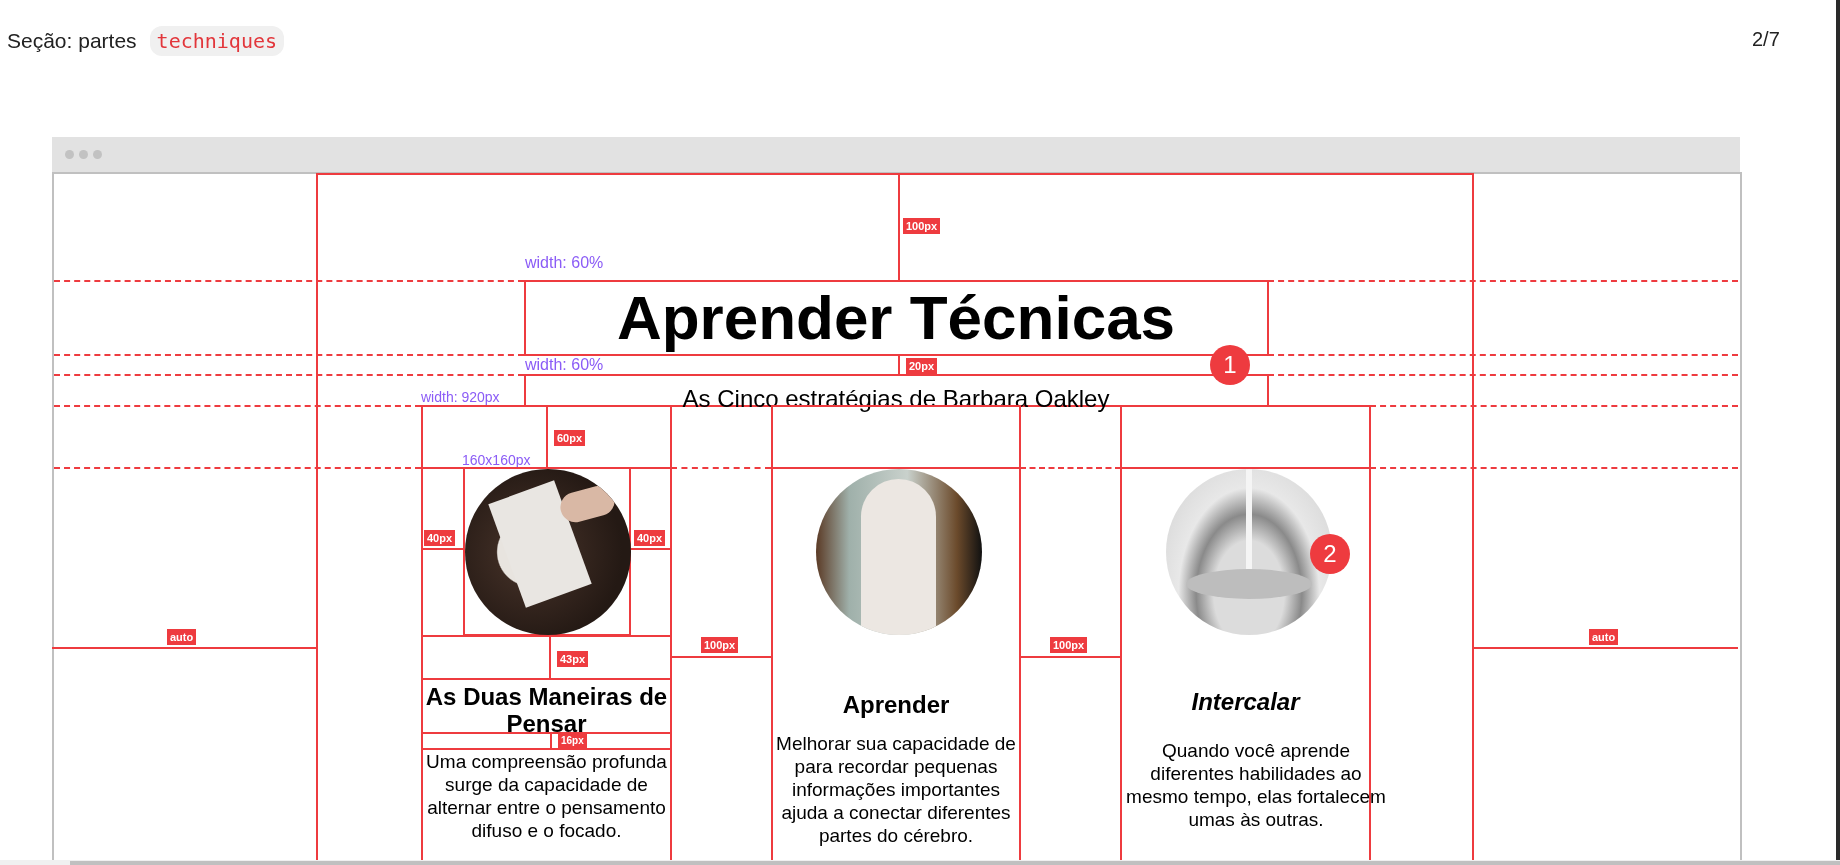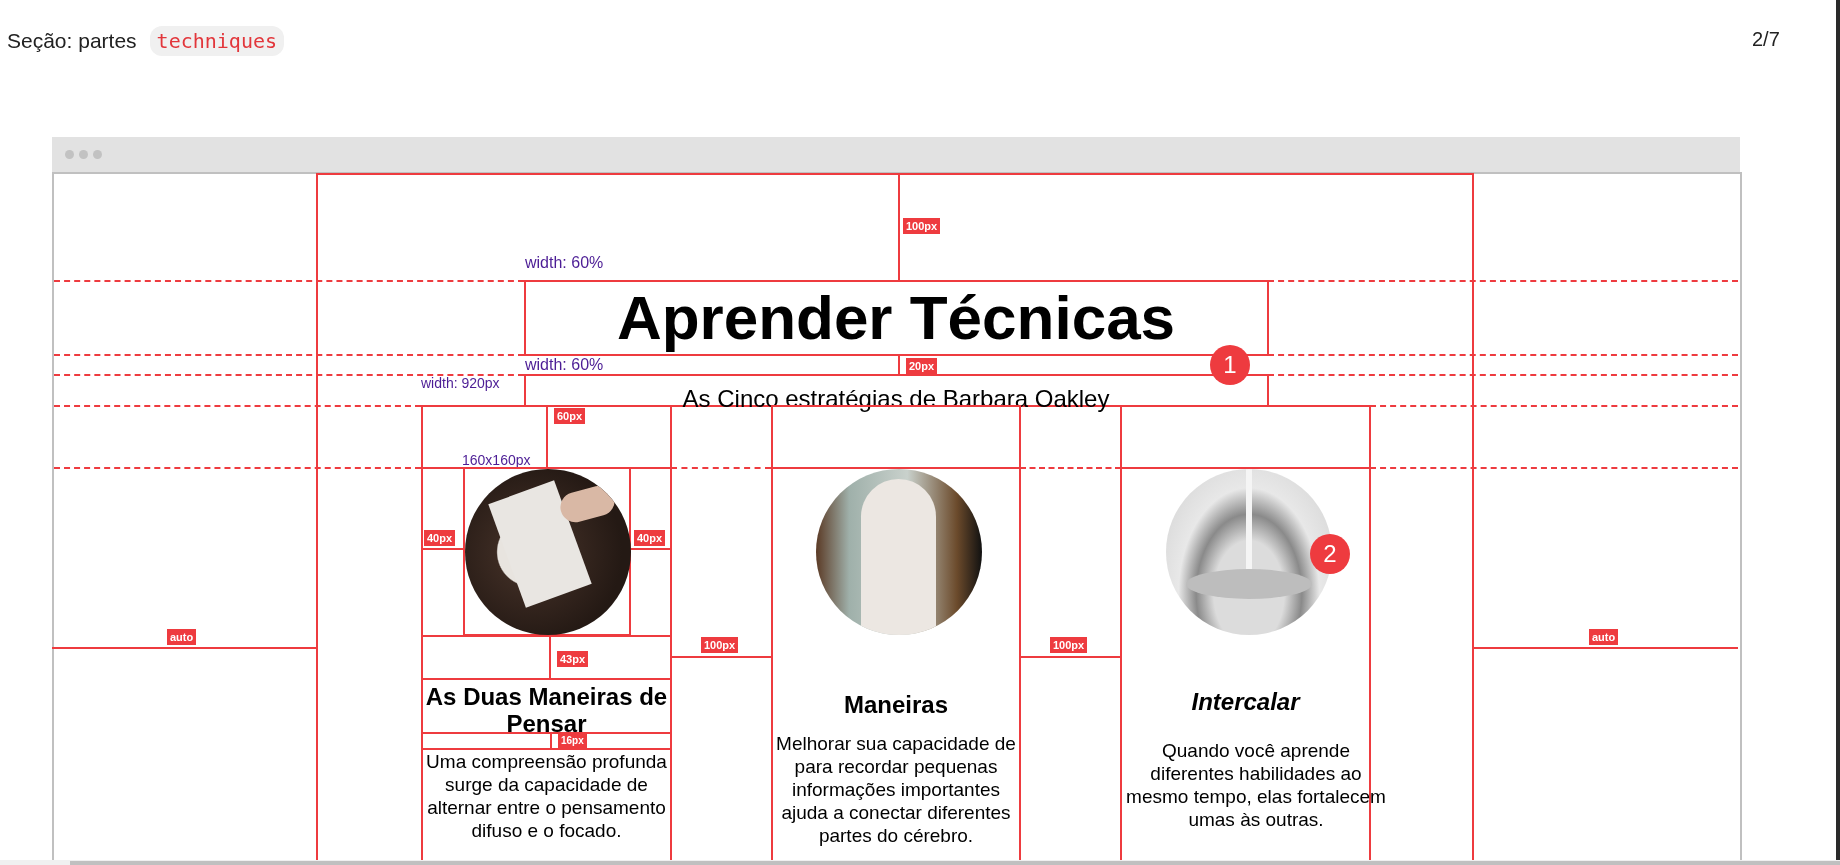--- a/index.html
+++ b/index.html
@@ -10,21 +10,21 @@
   .page-count { left:1752px; top:28px; font-size:20px; color:#222; }
   .right-rail { left:1836px; top:0; width:4px; height:865px; background:#2a2a2a; }
   .browser-bar { left:52px; top:137px; width:1688px; height:35px; background:#e2e2e2; }
   .dot { position:absolute; top:13px; width:9px; height:9px; border-radius:50%; background:#c2c2c2; }
   .browser-body { left:52px; top:172px; width:1686px; height:700px; border-left:2px solid #c0c0c0; border-right:2px solid #c0c0c0; border-top:2px solid #c0c0c0; }
   .rbox { position:absolute; border:2px solid #ee3b3f; box-sizing:border-box; }
   .rline-v { position:absolute; width:2px; background:#ee3b3f; }
   .rline-h { position:absolute; height:2px; background:#ee3b3f; }
   .dash-h { position:absolute; height:0; border-top:2px dashed #ee3b3f; }
   .tag { position:absolute; background:#ee3b3f; color:#fff; font-size:11px; font-weight:bold; padding:1px 3px; line-height:14px; font-family:"Liberation Sans", sans-serif; }
-  .note { position:absolute; color:#4c1d95; font-size:16px; }
+  .note { position:absolute; color:#8b5cf6; font-size:16px; }
   .marker { position:absolute; width:40px; height:40px; border-radius:50%; background:#ee3b3f; color:#fff; font-size:24px; display:flex; align-items:center; justify-content:center; }
   .title { position:absolute; left:524px; top:280px; width:744px; height:75px; display:flex; align-items:center; justify-content:center; font-size:62px; font-weight:bold; color:#000; }
   .subtitle { position:absolute; left:524px; top:375px; width:744px; height:48px; display:flex; align-items:center; justify-content:center; font-size:24px; color:#000; }
   .card-img { position:absolute; width:166px; height:166px; border-radius:50%; overflow:hidden; }
   .card-title { position:absolute; font-size:24px; font-weight:bold; text-align:center; color:#000; line-height:27px; }
   .card-text { position:absolute; font-size:19px; text-align:center; color:#000; line-height:23px; }
   .hscroll { left:0; top:860px; width:1840px; height:5px; background:#f0f0f0; }
   .hthumb { left:70px; top:861px; width:1800px; height:4px; background:#c0c0c0; }
 </style>
 </head>
@@ -72,26 +72,26 @@
 <h1 class="title" style="margin:0;">Aprender Técnicas</h1>
 
 <div class="rline-v" style="left:898px; top:355px; height:20px;"></div>
 <div class="tag" style="left:906px; top:358px;">20px</div>
 <div class="note" style="left:525px; top:356px;">width: 60%</div>
 <div class="marker" style="left:1210px; top:345px;">1</div>
 
 <div class="rbox" style="left:524px; top:374px; width:745px; height:33px;"></div>
 <div class="subtitle">As Cinco estratégias de Barbara Oakley</div>
 
-<div class="note" style="left:421px; top:375px; font-size:14px;">width: 920px</div>
+<div class="note" style="left:421px; top:389px; font-size:14px;">width: 920px</div>
 
 <div class="rbox" style="left:421px; top:405px; width:251px; height:470px;"></div>
 <div class="rline-h" style="left:421px; top:467px; width:251px;"></div>
 <div class="rline-v" style="left:546px; top:405px; height:62px;"></div>
-<div class="tag" style="left:554px; top:408px;">60px</div>
+<div class="tag" style="left:554px; top:430px;">60px</div>
 <div class="note" style="left:462px; top:452px; font-size:14px;">160x160px</div>
 <div class="rbox" style="left:463px; top:467px; width:168px; height:169px;"></div>
 <div class="rline-h" style="left:421px; top:548px; width:42px;"></div>
 <div class="rline-h" style="left:631px; top:548px; width:41px;"></div>
 <div class="tag" style="left:424px; top:530px;">40px</div>
 <div class="tag" style="left:634px; top:530px;">40px</div>
 <div class="card-img" style="left:465px; top:469px; background:radial-gradient(circle at 40% 50%, #e8e4df 0 26%, #3b2a22 27%, #241914 70%);">
   <div style="position:absolute; left:40px; top:20px; width:70px; height:110px; background:#e9e6e2; transform:rotate(-20deg);"></div>
   <div style="position:absolute; left:95px; top:20px; width:55px; height:30px; background:#d9b8a5; border-radius:15px; transform:rotate(-15deg);"></div>
 </div>
@@ -107,21 +107,21 @@
 <div class="card-text" style="left:421px; top:750px; width:251px;">Uma compreensão profunda surge da capacidade de alternar entre o pensamento difuso e o focado.</div>
 
 <div class="rline-h" style="left:671px; top:656px; width:100px;"></div>
 <div class="tag" style="left:701px; top:637px;">100px</div>
 
 <div class="rbox" style="left:771px; top:405px; width:250px; height:470px;"></div>
 <div class="rline-h" style="left:771px; top:467px; width:250px;"></div>
 <div class="card-img" style="left:816px; top:469px; background:linear-gradient(90deg, #5b3a25 0%, #9fb0aa 20%, #c9d1cc 55%, #6b4a2b 85%, #111 100%);">
   <div style="position:absolute; left:45px; top:10px; width:75px; height:160px; background:#ece7e2; border-radius:38px 38px 10px 10px;"></div>
 </div>
-<div class="card-title" style="left:773px; top:691px; width:246px;">Maneiras</div>
+<div class="card-title" style="left:773px; top:691px; width:246px;">Aprender</div>
 <div class="card-text" style="left:773px; top:732px; width:246px;">Melhorar sua capacidade de para recordar pequenas informações importantes ajuda a conectar diferentes partes do cérebro.</div>
 
 <div class="rline-h" style="left:1020px; top:656px; width:101px;"></div>
 <div class="tag" style="left:1050px; top:637px;">100px</div>
 
 <div class="rbox" style="left:1120px; top:405px; width:251px; height:470px;"></div>
 <div class="rline-h" style="left:1120px; top:467px; width:251px;"></div>
 <div class="card-img" style="left:1166px; top:469px; background:radial-gradient(ellipse at 50% 75%, #dcdcdc 0 30%, #8a8a8a 45%, #e8e8e8 60%, #cfcfcf 100%);">
   <div style="position:absolute; left:80px; top:0; width:6px; height:100px; background:#f5f5f5;"></div>
   <div style="position:absolute; left:20px; top:100px; width:126px; height:30px; background:#bdbdbd; border-radius:50%;"></div>

